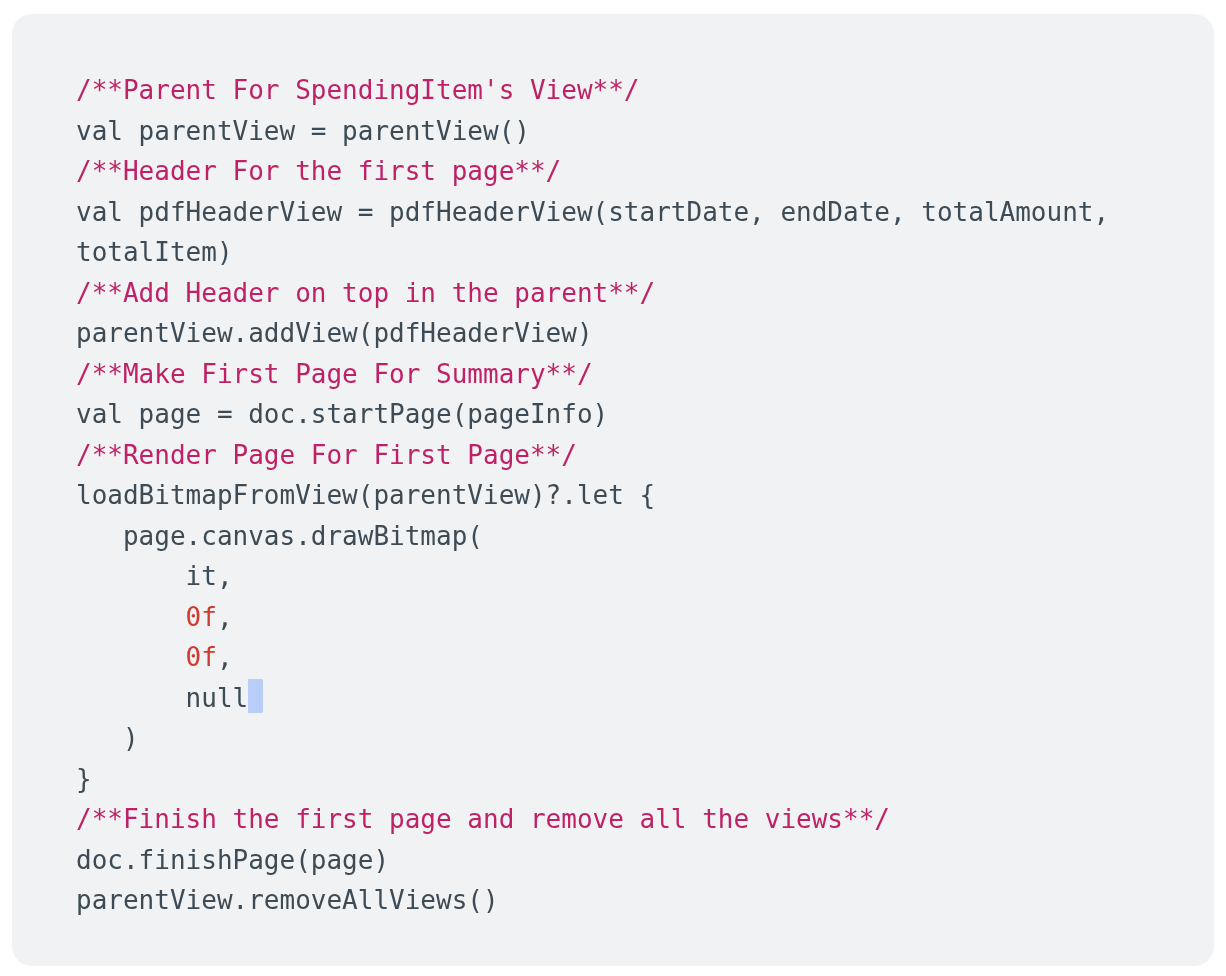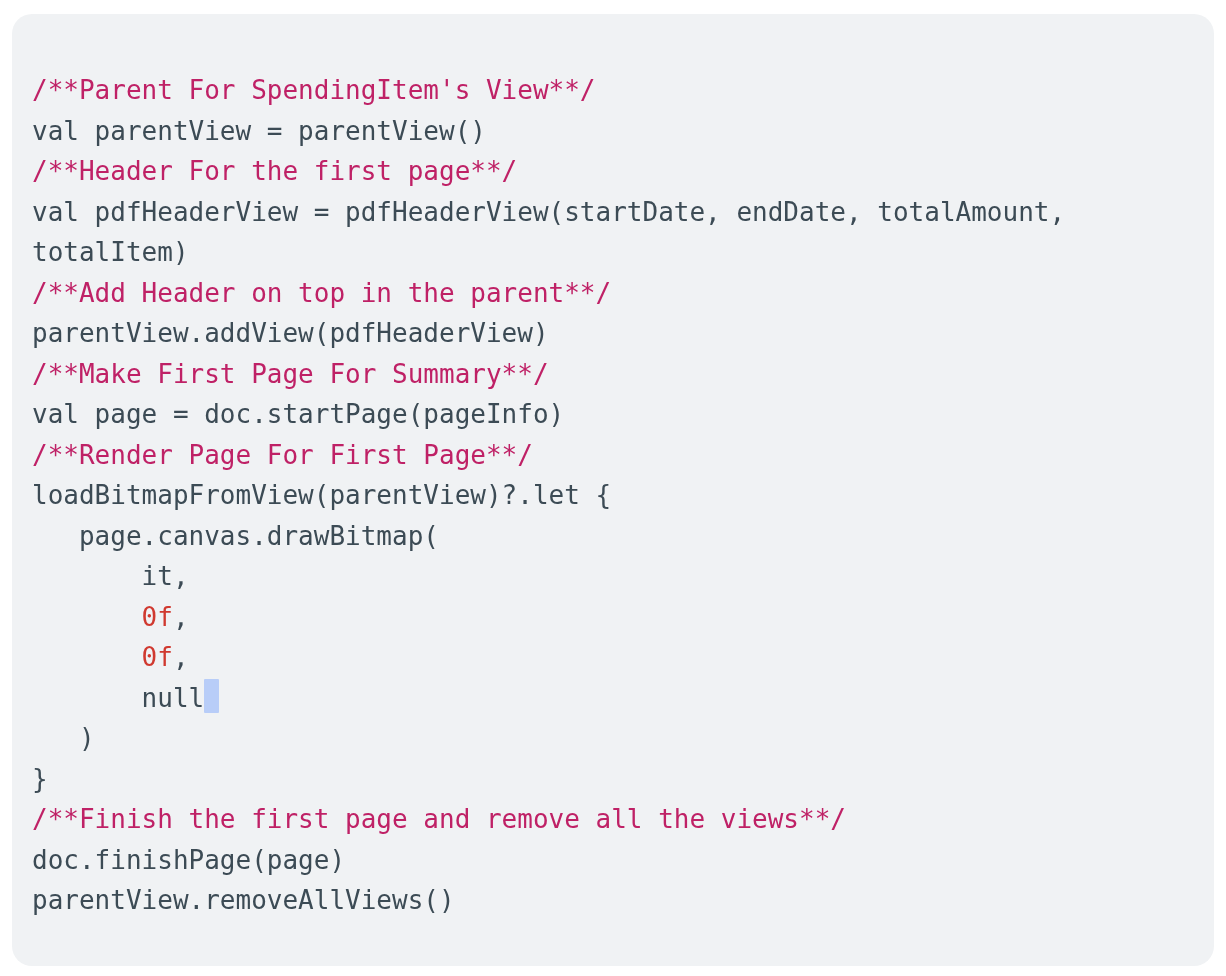--- a/index.html
+++ b/index.html
@@ -15,21 +15,21 @@
     font-family: "DejaVu Sans Mono", "Liberation Mono", monospace;
   }
   .code-card {
     position: absolute;
     left: 12px;
     top: 14px;
     width: 1202px;
     height: 952px;
     border-radius: 20px;
     box-sizing: border-box;
-    padding: 56px 40px 40px 20px;
+    padding: 56px 40px 40px 64px;
   }
   .code-editor {
     margin: 0;
     font-family: "DejaVu Sans Mono", "Liberation Mono", monospace;
     font-size: 26px;
     line-height: 40.5px;
     letter-spacing: 0;
   }
   .code-line {
     white-space: pre;

